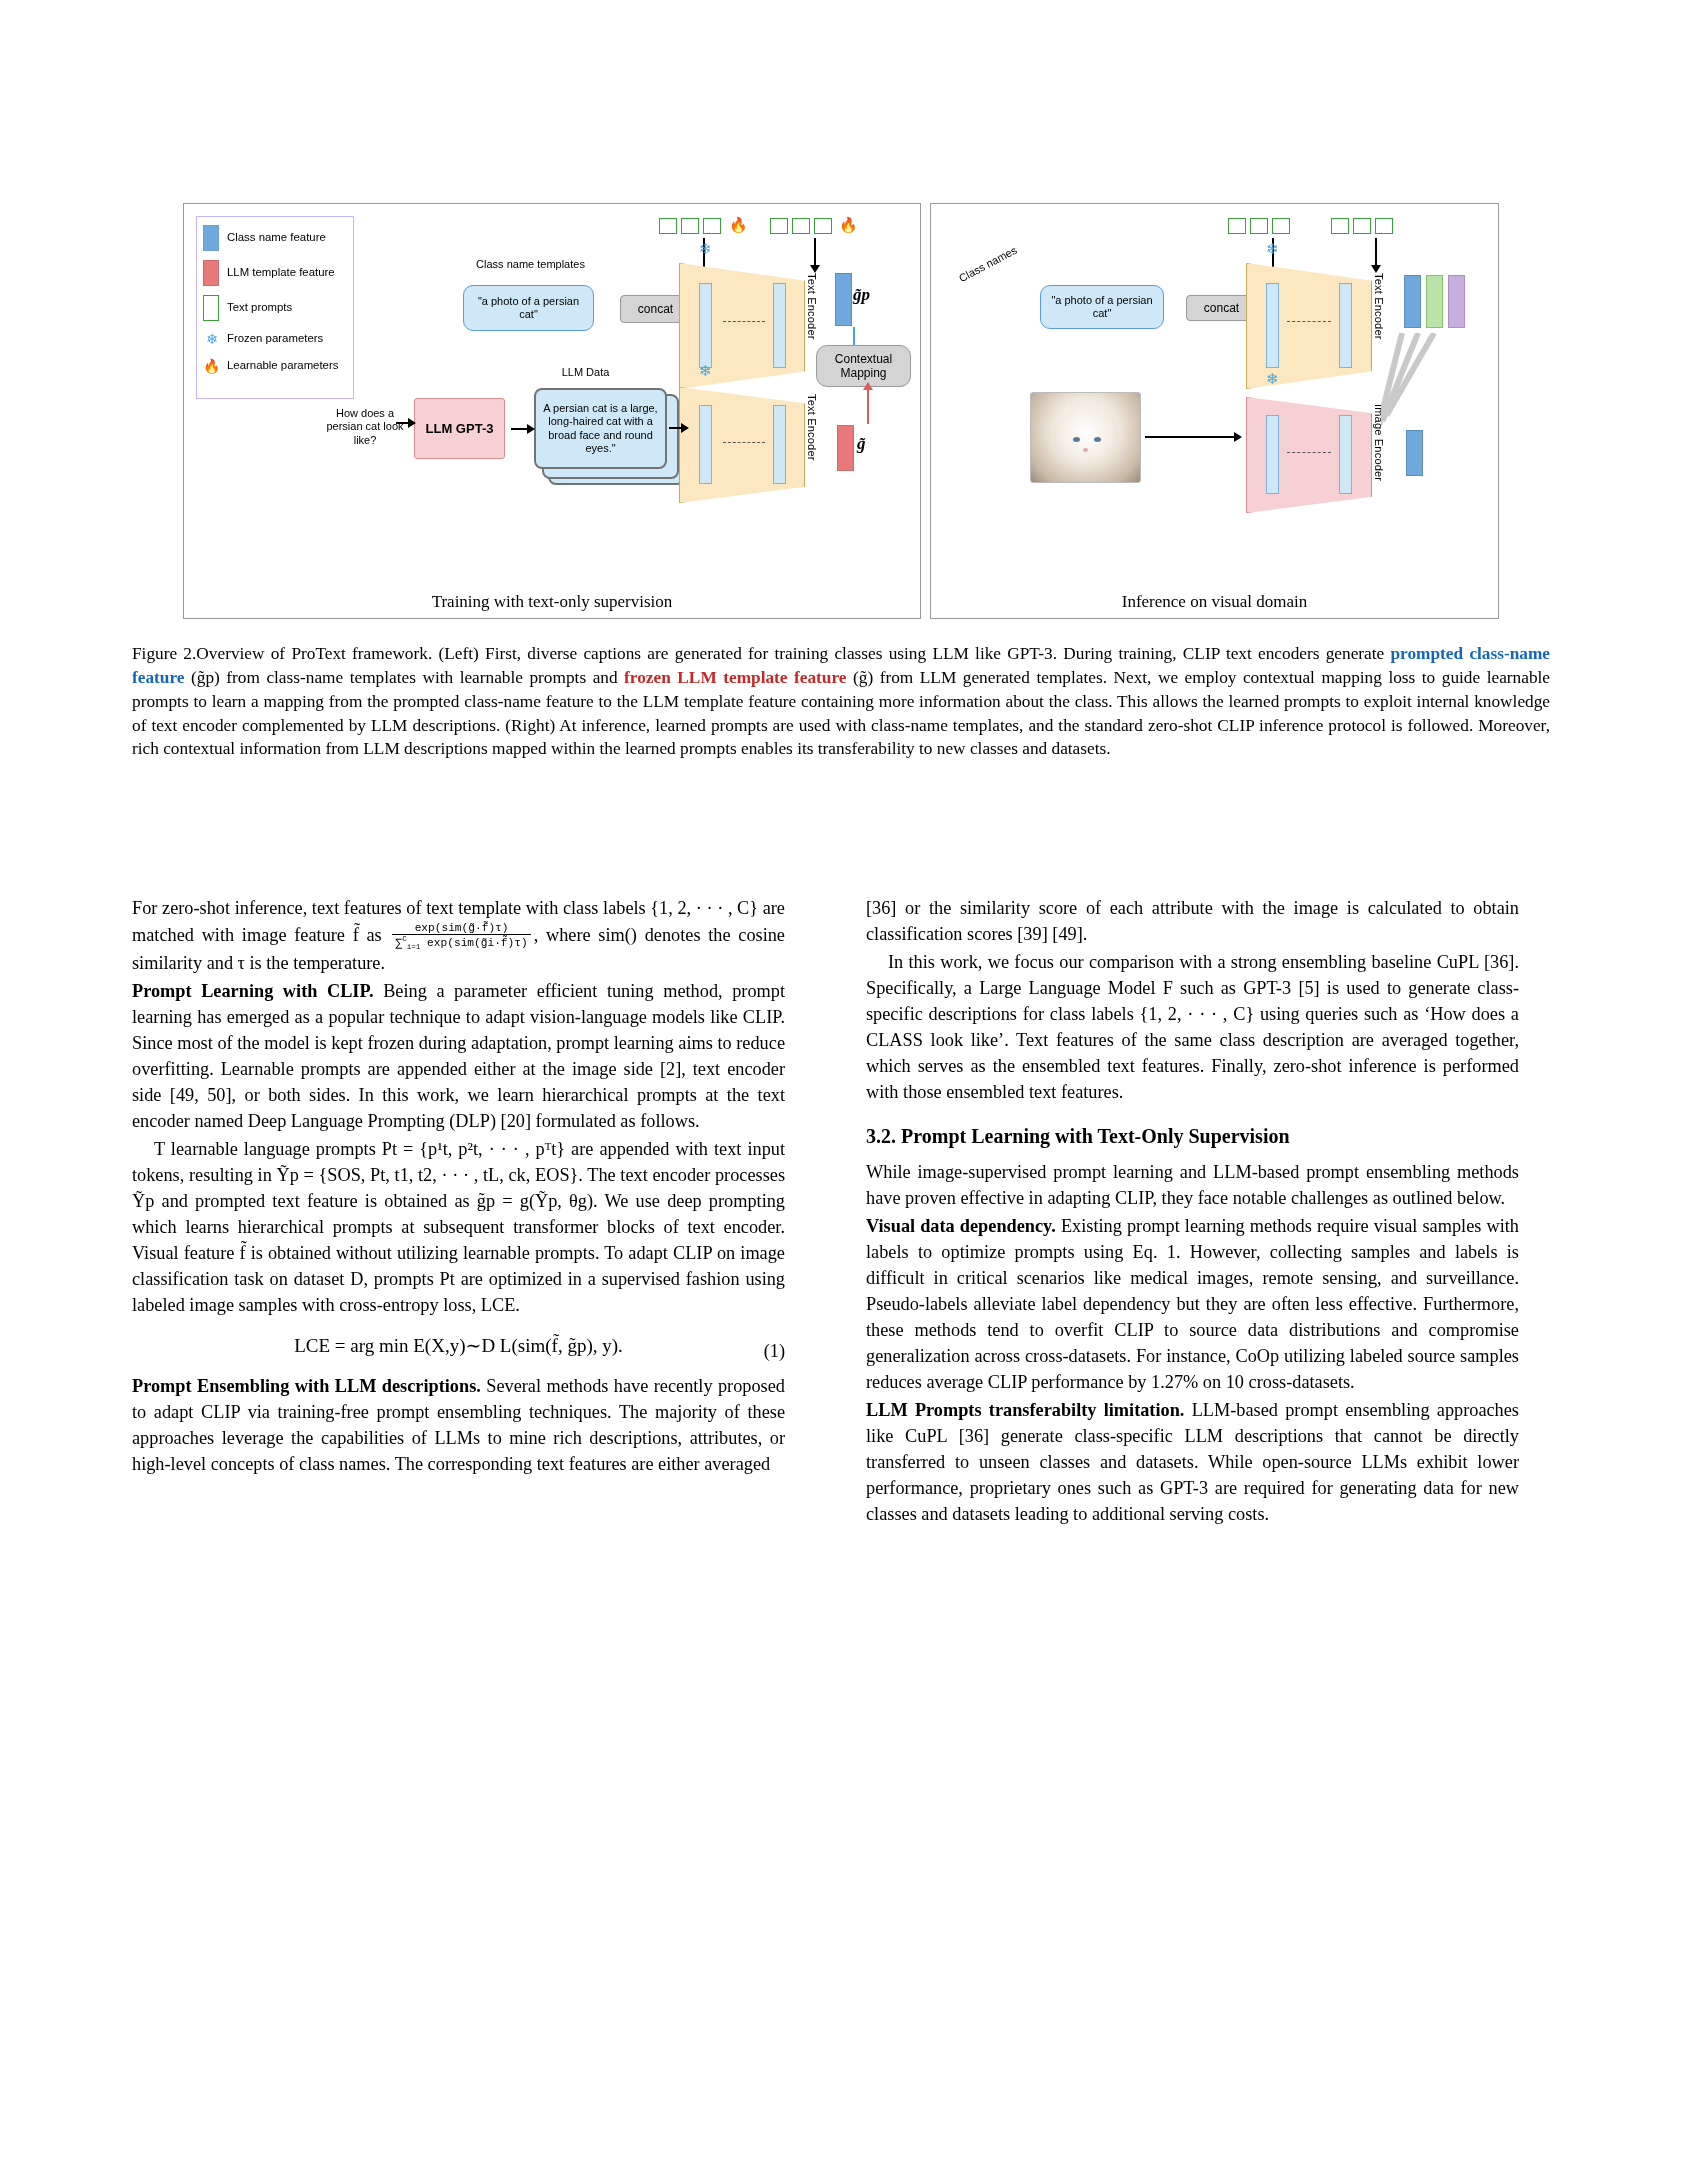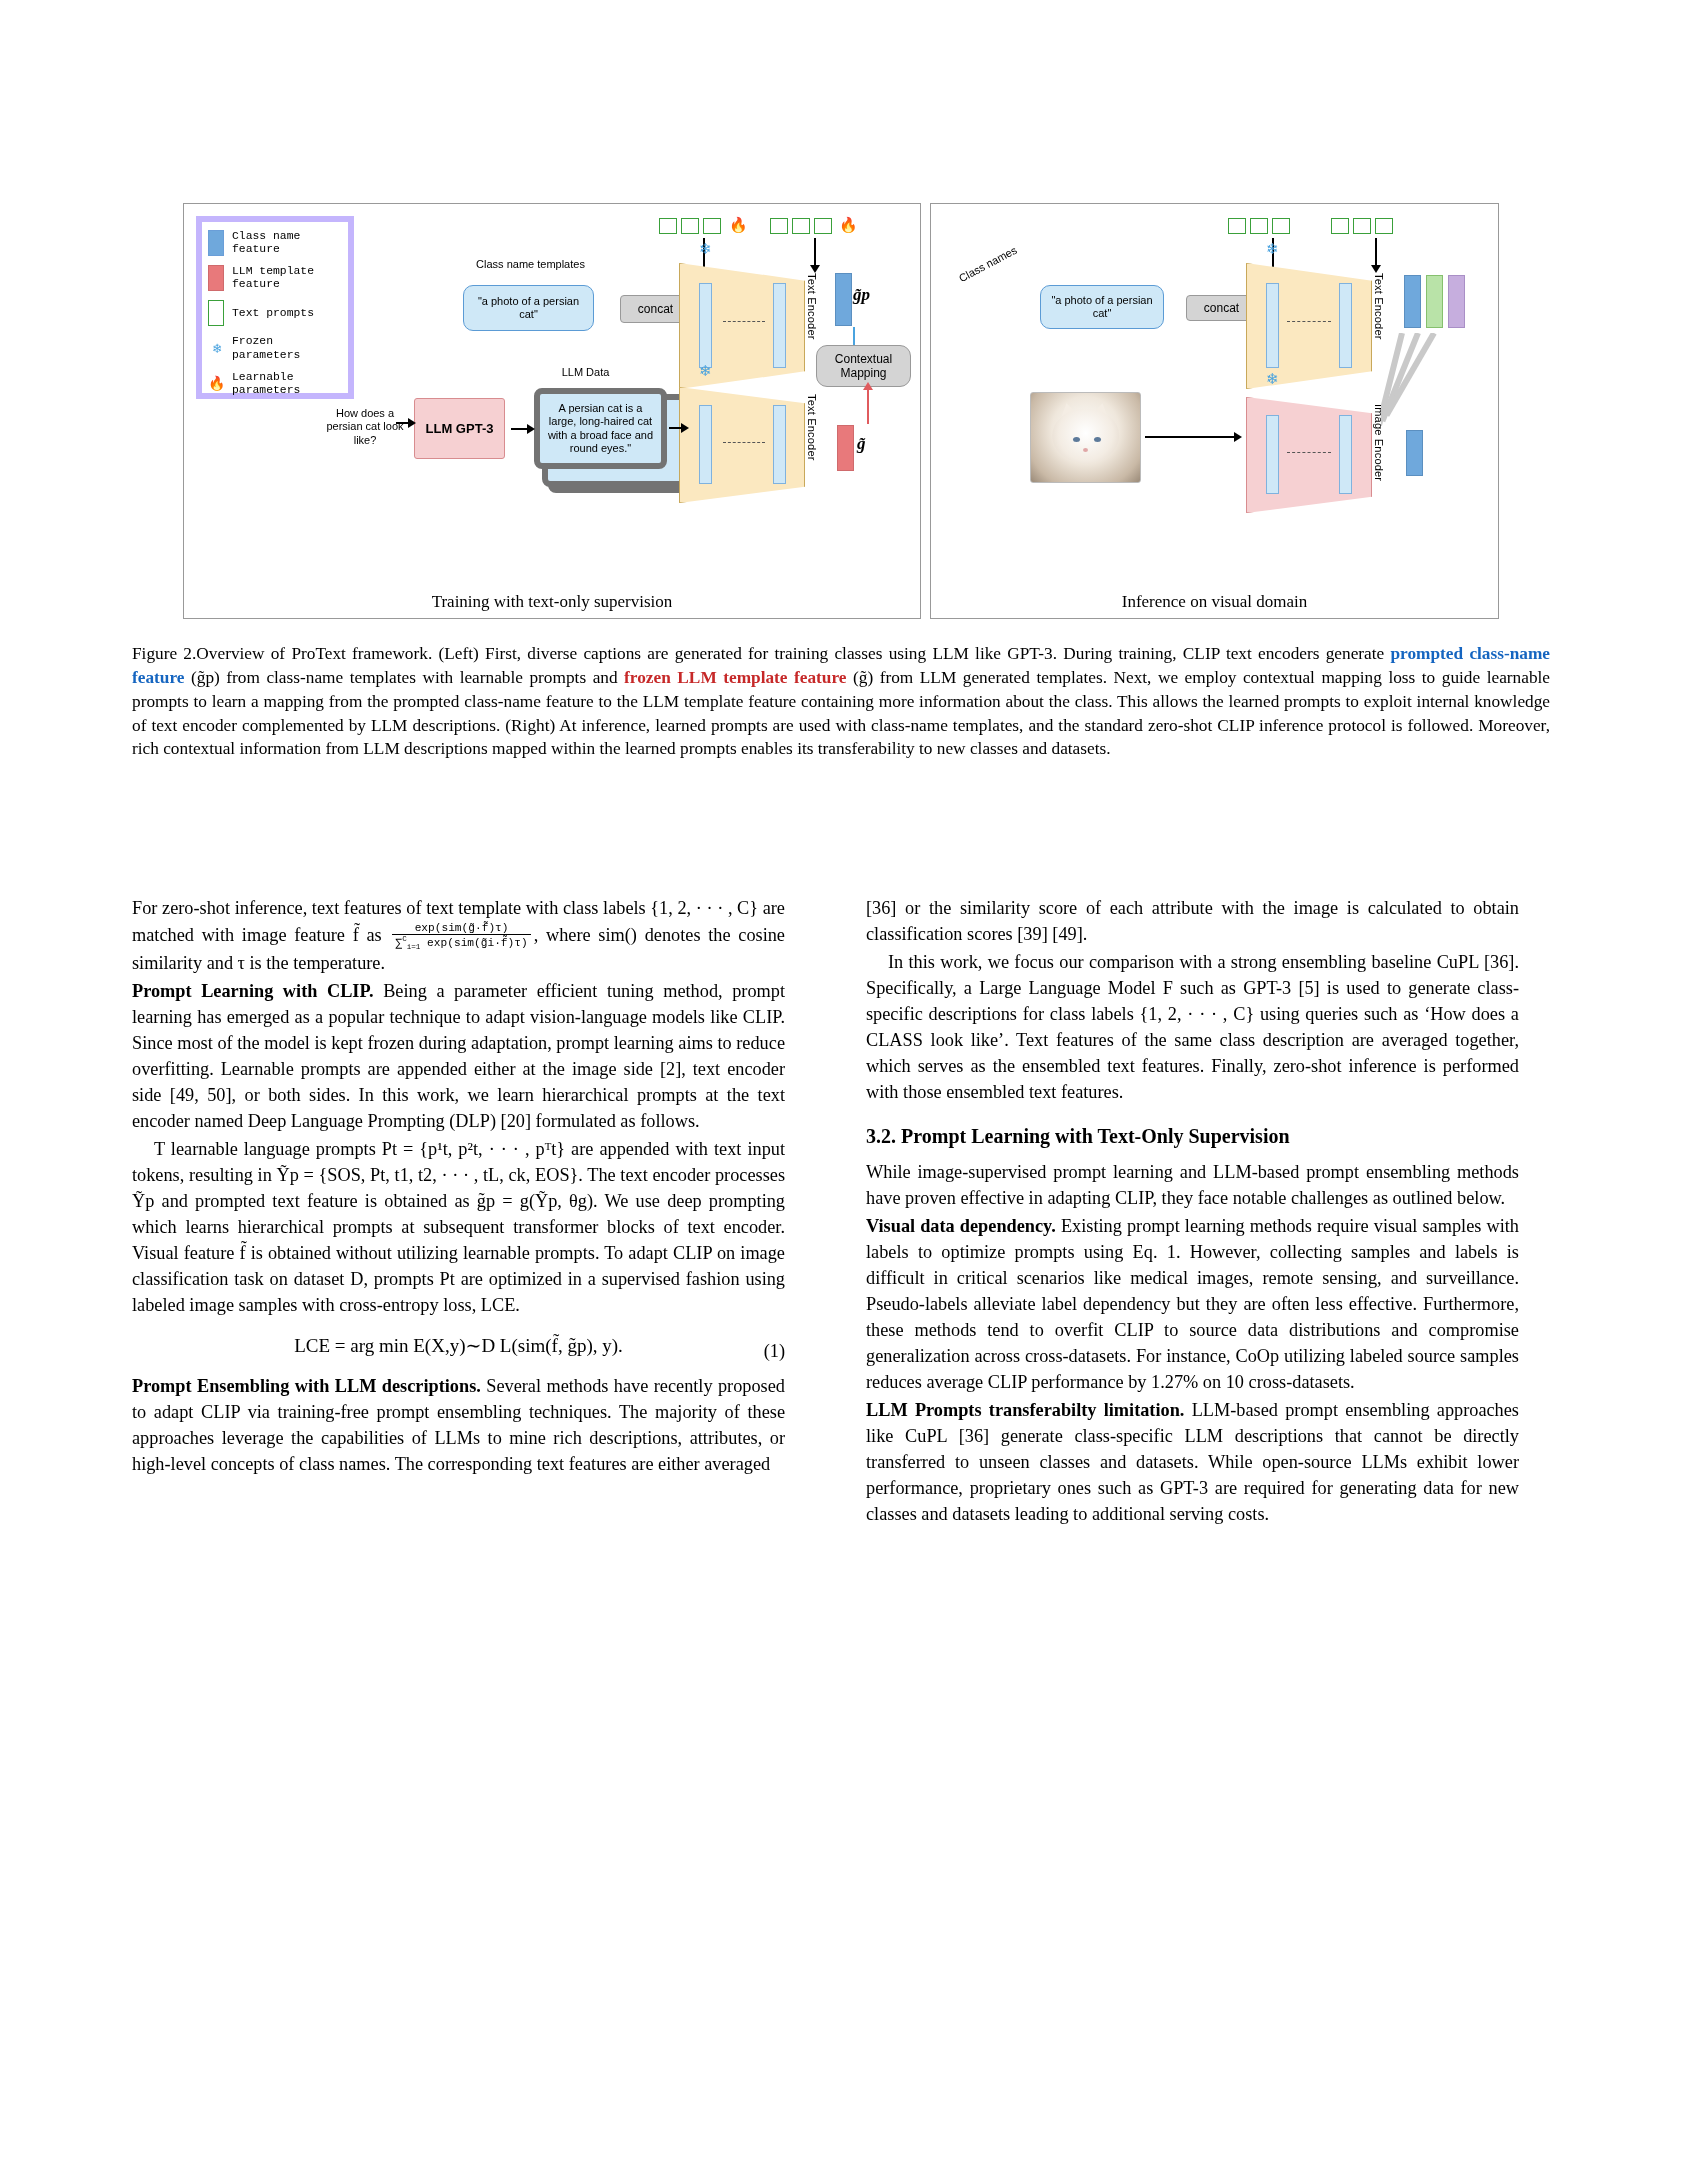--- a/index.html
+++ b/index.html
@@ -40,25 +40,26 @@
   }
   .fig-left { left: 0; width: 738px; }
   .fig-right { left: 747px; width: 569px; }
 
   .legend-box {
     position: absolute;
     left: 12px;
     top: 12px;
     width: 158px;
     height: 183px;
-    border: 6px solid #c4b5fd;
+    border: 1px solid #c4b5fd;
     box-sizing: border-box;
     font-size: 11.4px;
-    font-family: Liberation Mono, monospace;
+    font-family: Liberation Sans, sans-serif;
     padding: 8px 6px;
+    text-align: right;
   }
   .legend-row {
     display: flex;
     align-items: center;
     margin-bottom: 9px;
     line-height: 1.15;
   }
   .legend-swatch {
     width: 14px; height: 24px;
     margin-right: 8px;
@@ -107,21 +108,21 @@
     font-size: 12px;
   }
   .ctx-box {
     background: #d4d4d4;
     border: 1px solid #999;
     border-radius: 4px;
     font-size: 12px;
   }
   .stack-card {
     background: #cfe8f7;
-    border: 6px solid #737373;
+    border: 2px solid #737373;
     border-radius: 8px;
   }
   .encoder-tan {
     background: #fbe8c0;
     border: 1px solid #c8a85a;
   }
   .encoder-pink {
     background: #f6d0d2;
     border: 1px solid #d88c8f;
   }

